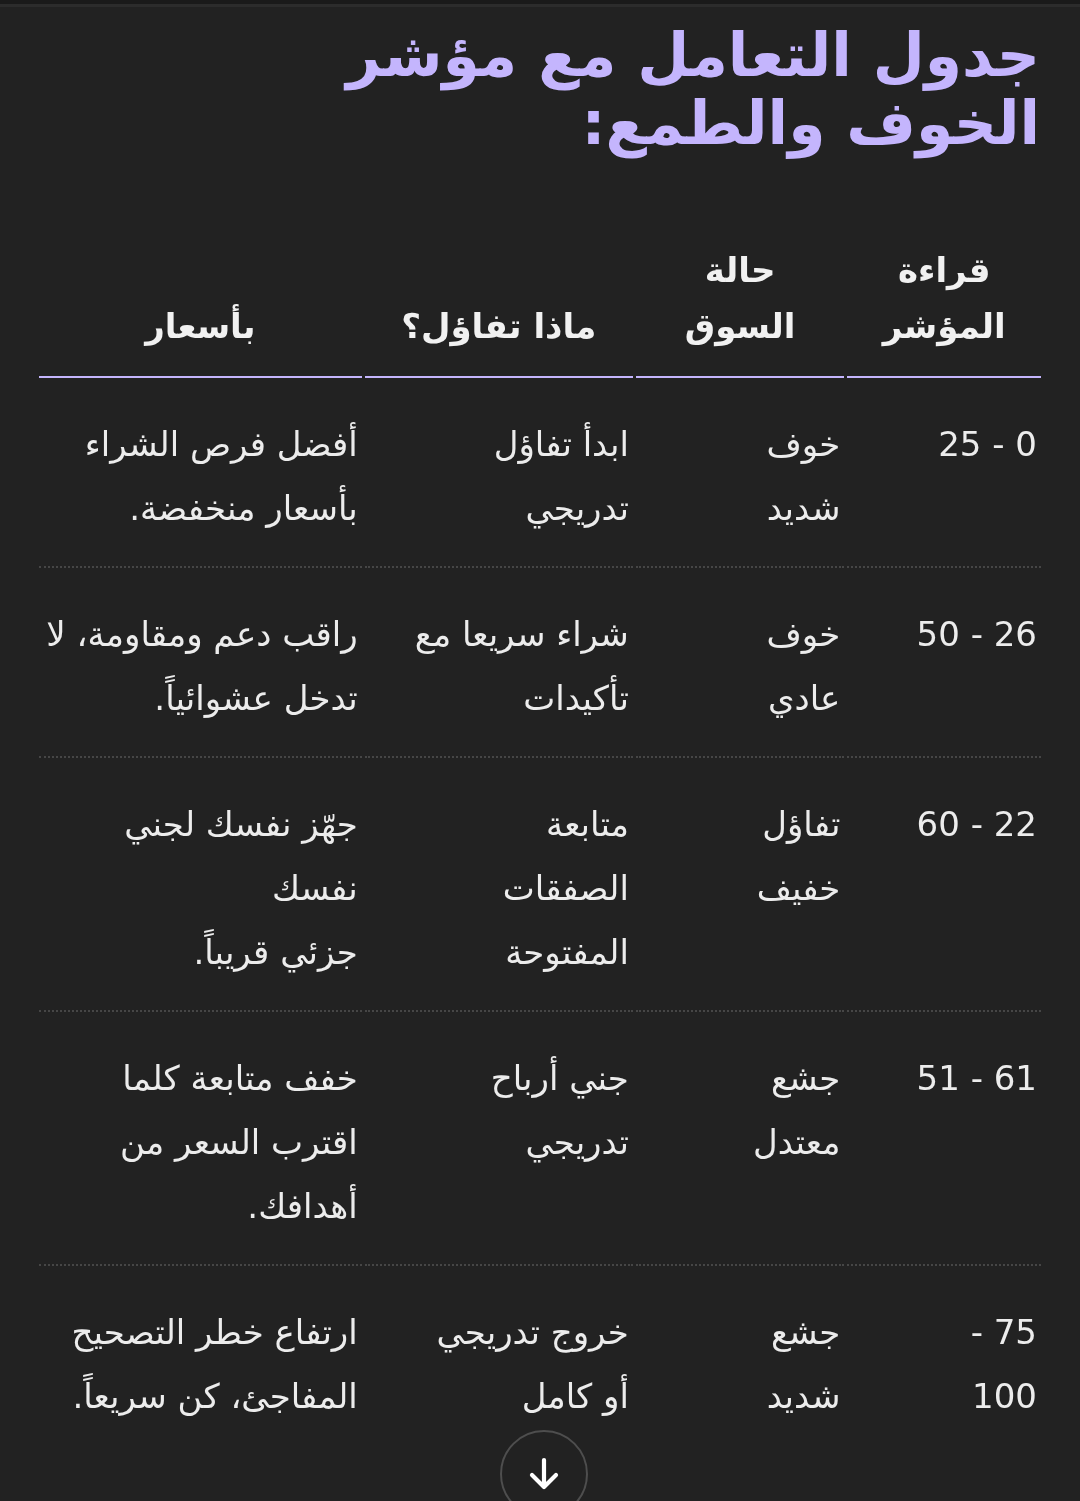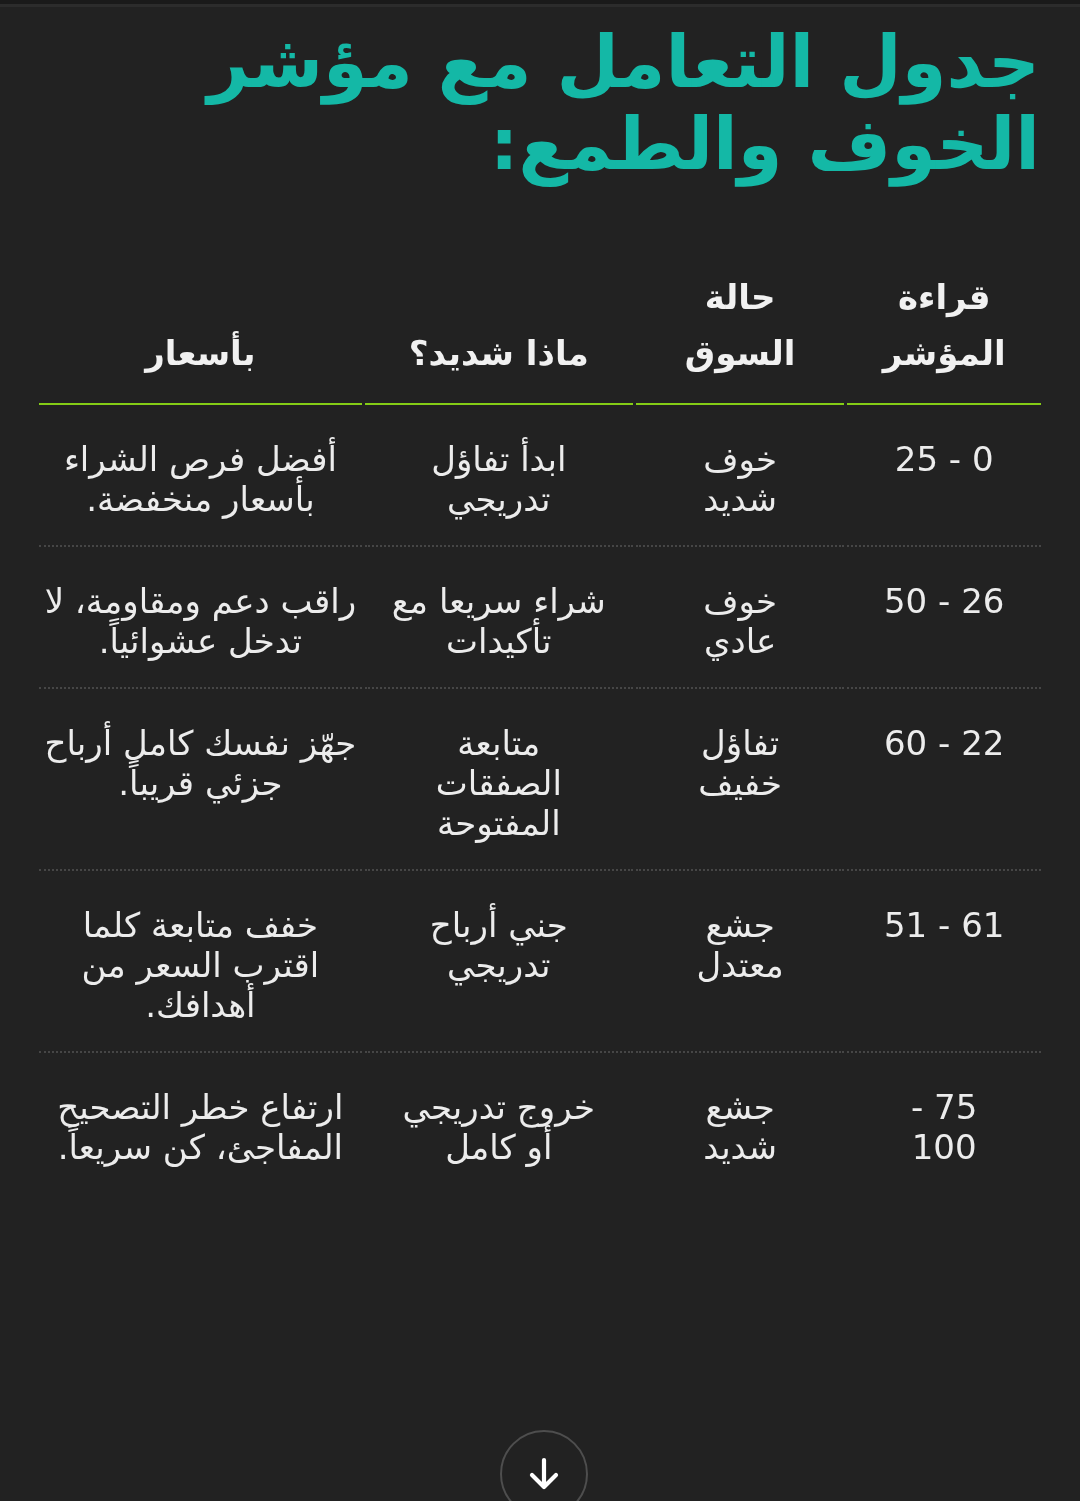--- a/index.html
+++ b/index.html
@@ -10,24 +10,24 @@
     background: #222222;
     font-family: "DejaVu Sans", sans-serif;
     color: #ececec;
     direction: rtl;
   }
   .top-edge   { height: 4px; background: #1a1a1a; }
   .top-edge-2 { height: 3px; background: #2c2c2c; }
 
   .page-title {
     margin: 14px 40px 0 40px;
-    font-size: 72px;
+    font-size: 60px;
     font-weight: 700;
     line-height: 1.14;
-    color: #14b8a6;
+    color: #c4b5fd;
     text-align: right;
     white-space: pre-line;
   }
 
   table.fg-table {
     table-layout: fixed;
     width: 1008px;
     margin: 84px 36px 0 36px;
     border-collapse: separate;
     border-spacing: 3px 0;
@@ -37,28 +37,27 @@
   col.c-market  { width: 21%;   }
   col.c-action  { width: 27%;   }
   col.c-notes   { width: 32.5%; }
 
   th {
     vertical-align: bottom;
     text-align: center;
     font-weight: 700;
     line-height: 56px;
     padding: 0 4px 22px 4px;
-    border-bottom: 2px solid #84cc16;
+    border-bottom: 2px solid #c4b5fd;
     white-space: pre-line;
     color: #f1f1f1;
   }
   td {
     vertical-align: top;
-    text-align: center;
-    line-height: 40px;
+    line-height: 64px;
     padding: 34px 4px 26px 4px;
     border-bottom: 2px dotted #464646;
     white-space: pre-line;
   }
   tbody tr:last-child td {
     border-bottom: none;
     padding-bottom: 120px;
   }
 
   .scroll-btn {
@@ -92,21 +91,21 @@
       <col class="c-market">
       <col class="c-action">
       <col class="c-notes">
   </colgroup>
   <thead>
     <tr>
       <th>قراءة
 المؤشر</th>
       <th>حالة
 السوق</th>
-      <th>ماذا شديد؟</th>
+      <th>ماذا تفاؤل؟</th>
       <th>بأسعار</th>
     </tr>
   </thead>
   <tbody>
     <tr>
       <td>0 - 25</td>
       <td>خوف
 شديد</td>
       <td>ابدأ تفاؤل
 تدريجي</td>
@@ -122,21 +121,21 @@
       <td>راقب دعم ومقاومة، لا
 تدخل عشوائياً.</td>
     </tr>
     <tr>
       <td>22 - 60</td>
       <td>تفاؤل
 خفيف</td>
       <td>متابعة
 الصفقات
 المفتوحة</td>
-      <td>جهّز نفسك كامل أرباح
+      <td>جهّز نفسك لجني نفسك
 جزئي قريباً.</td>
     </tr>
     <tr>
       <td>61 - 51</td>
       <td>جشع
 معتدل</td>
       <td>جني أرباح
 تدريجي</td>
       <td>خفف متابعة كلما
 اقترب السعر من

